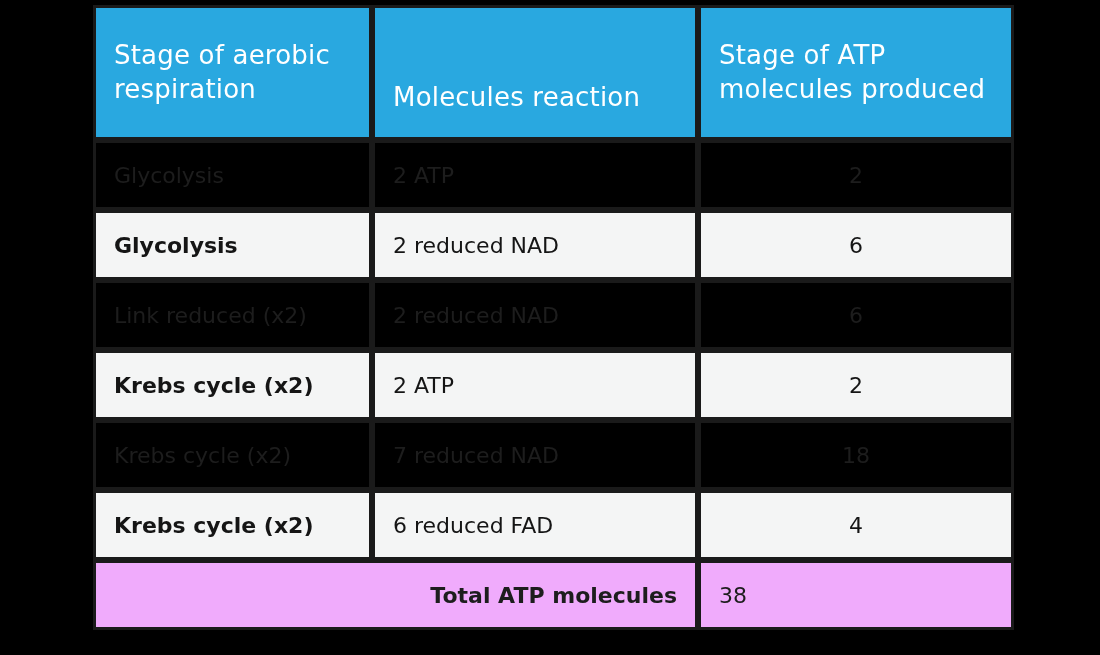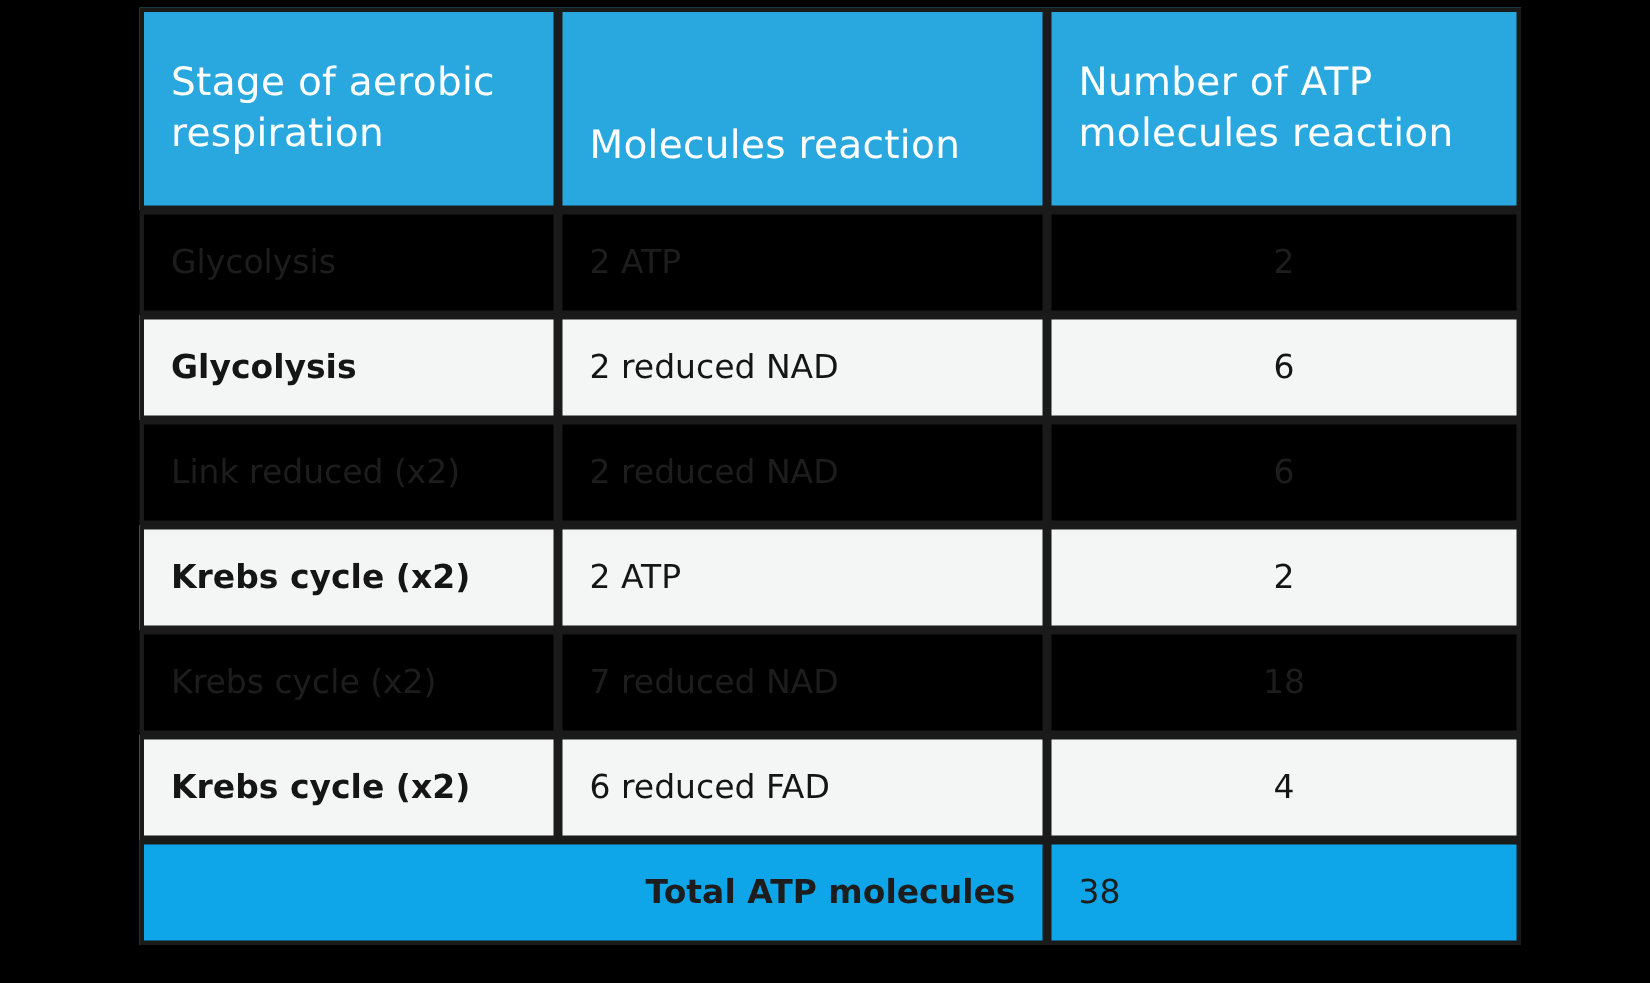--- a/index.html
+++ b/index.html
@@ -57,21 +57,21 @@
   tr.row-light td{background:#f4f5f5;color:#151515;}
 
   td.col-stage{text-align:left;}
   td.col-mol{}
   td.col-num{text-align:center;}
 
   tr.row-light td.col-stage{font-weight:700;}
   tr.row-dark  td.col-stage{font-weight:400;}
 
   
-  tr.row-total td{background:#0ea5e9;height:70px;}
+  tr.row-total td{background:#f0abfc;height:70px;}
   td.total-label{
     text-align:right;color:#1d1d1d;font-weight:700;font-size:22px;
     padding-right:42px;
   }
   td.total-value{text-align:left;color:#1d1d1d;font-weight:400;font-size:22px;}
 </style>
 </head>
 <body>
 
 <svg id="watermark" viewBox="0 0 1100 655" xmlns="http://www.w3.org/2000/svg" aria-hidden="true">
@@ -108,21 +108,21 @@
   <table class="resp-table">
     <colgroup>
       <col class="c1">
         <col class="c2">
         <col class="c3">
     </colgroup>
     <thead>
       <tr>
         <th class="h-stage">Stage of aerobic respiration</th>
         <th class="h-molecules">Molecules reaction</th>
-        <th class="h-atp">Number of ATP molecules reaction</th>
+        <th class="h-atp">Stage of ATP molecules produced</th>
       </tr>
     </thead>
     <tbody>
       <tr class="row-dark">
         <td class="col-stage">Glycolysis</td>
         <td class="col-mol">2 ATP</td>
         <td class="col-num">2</td>
       </tr>
       <tr class="row-light">
         <td class="col-stage">Glycolysis</td>

